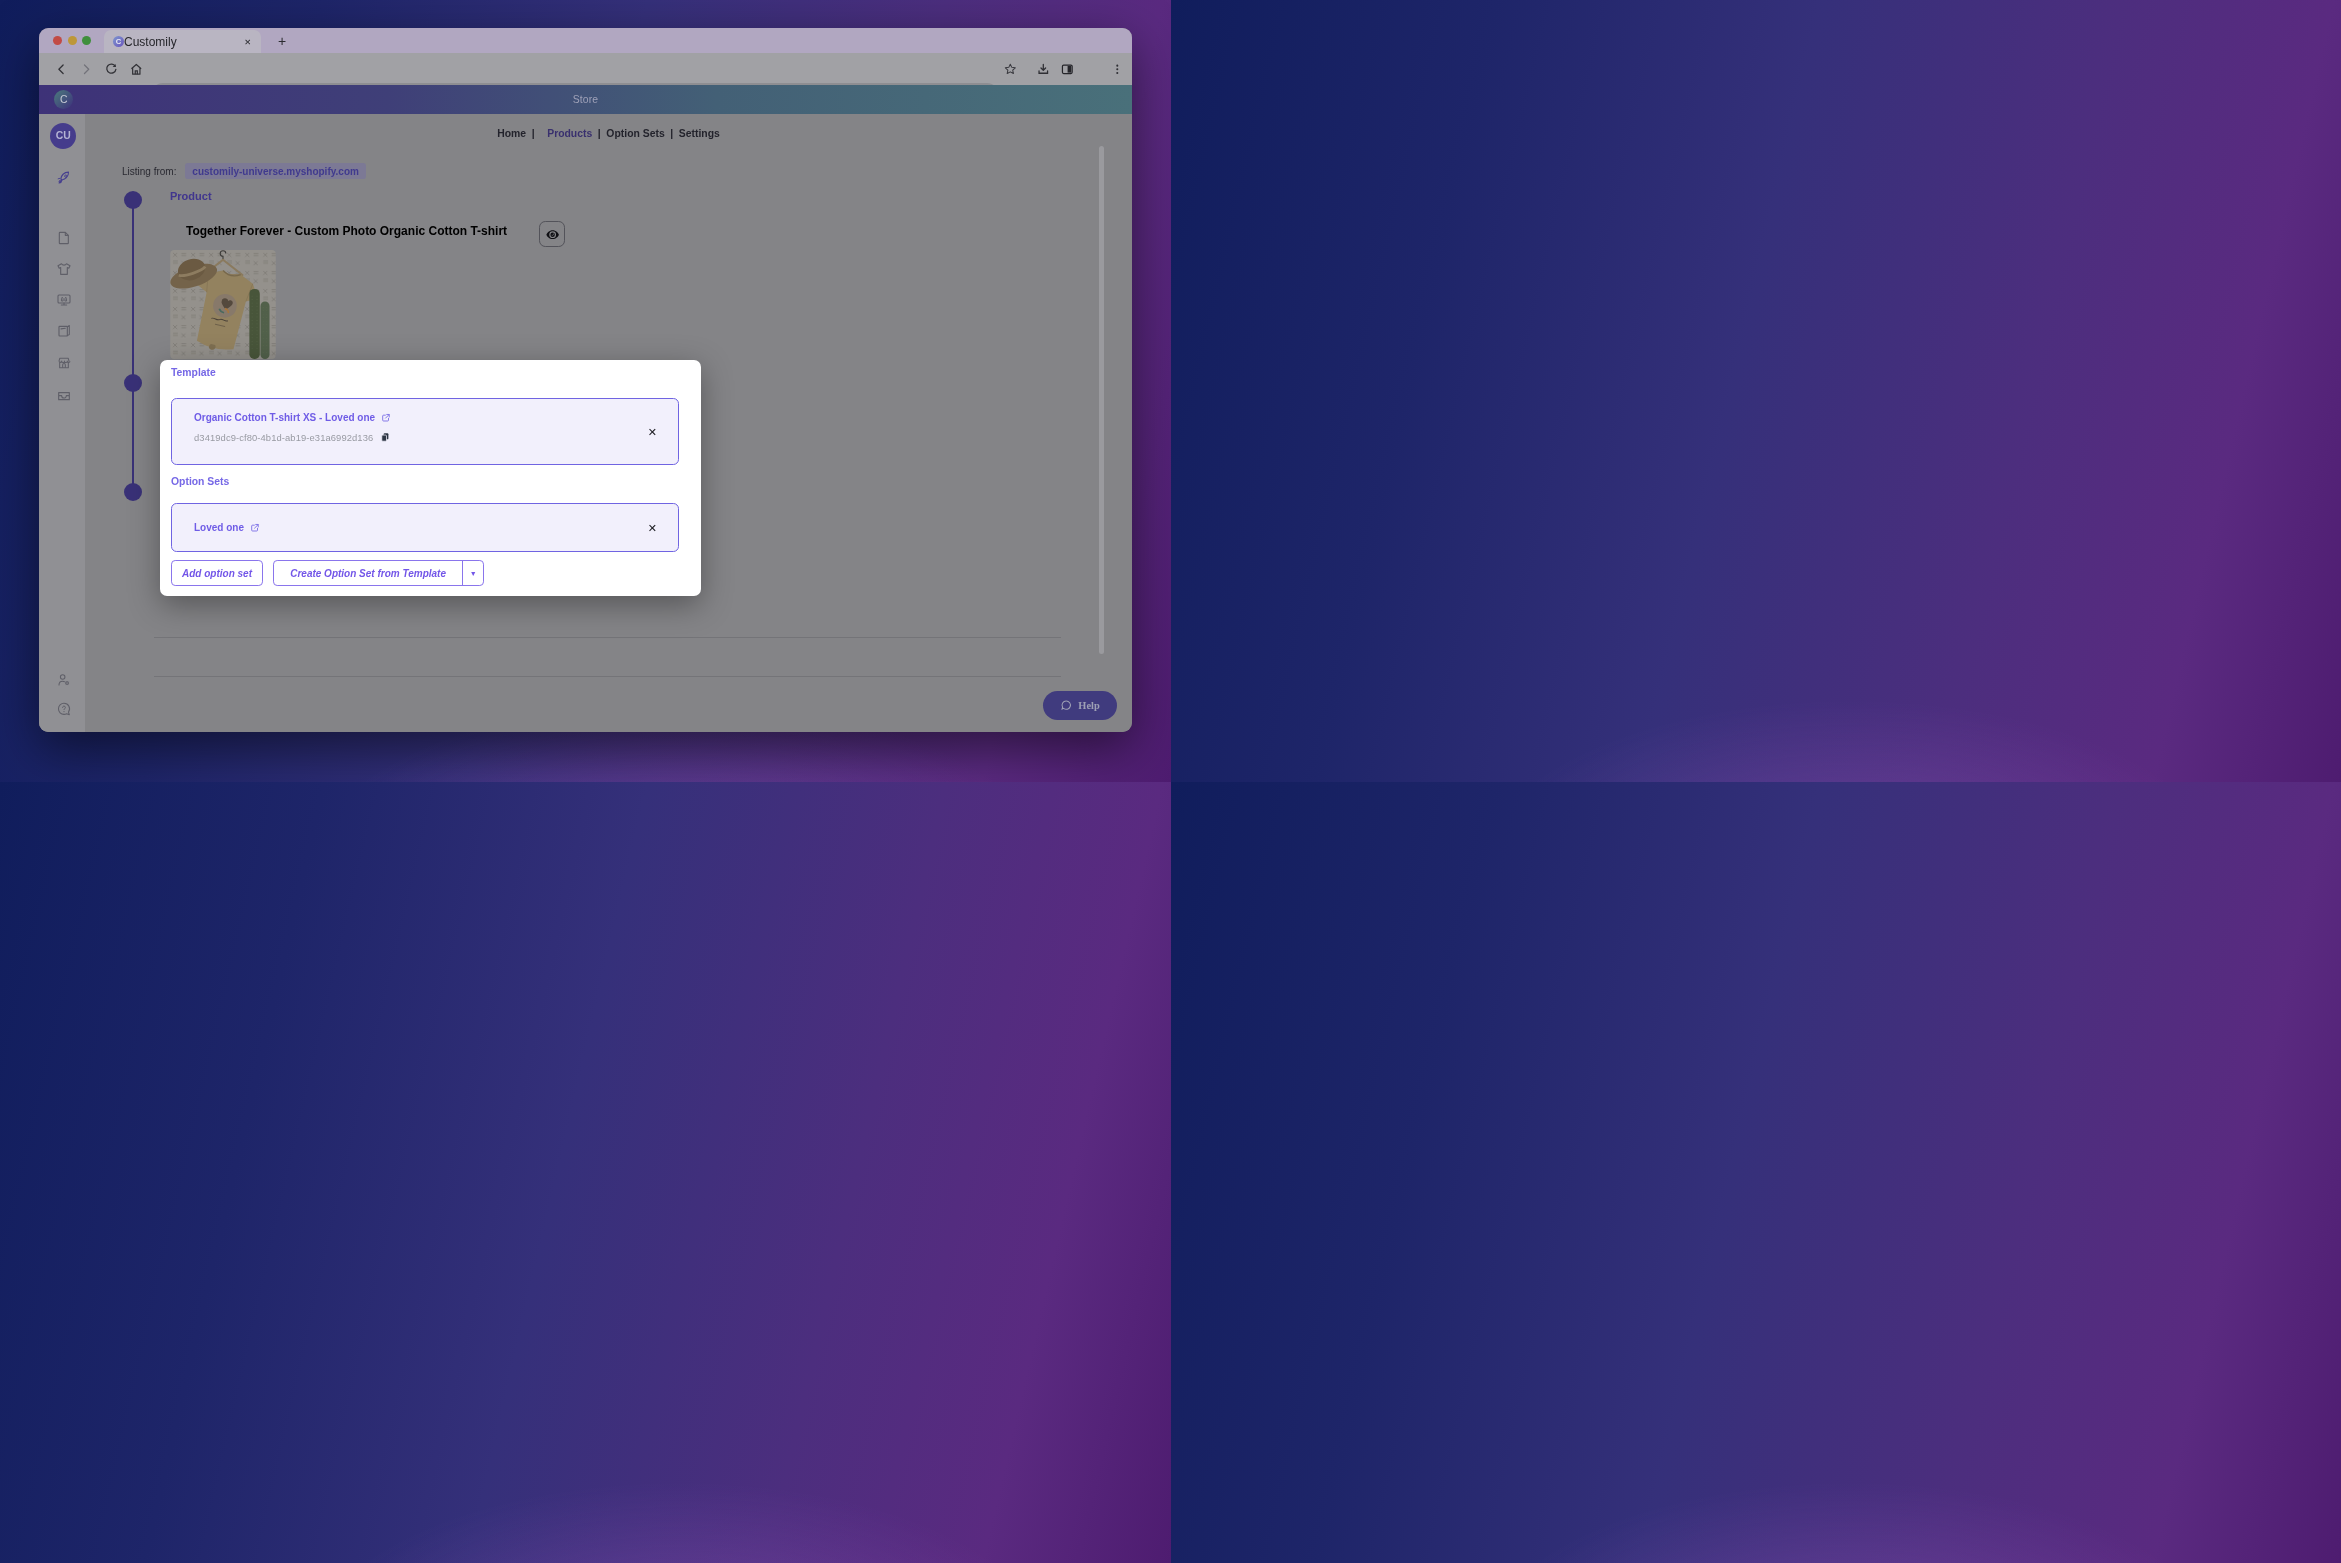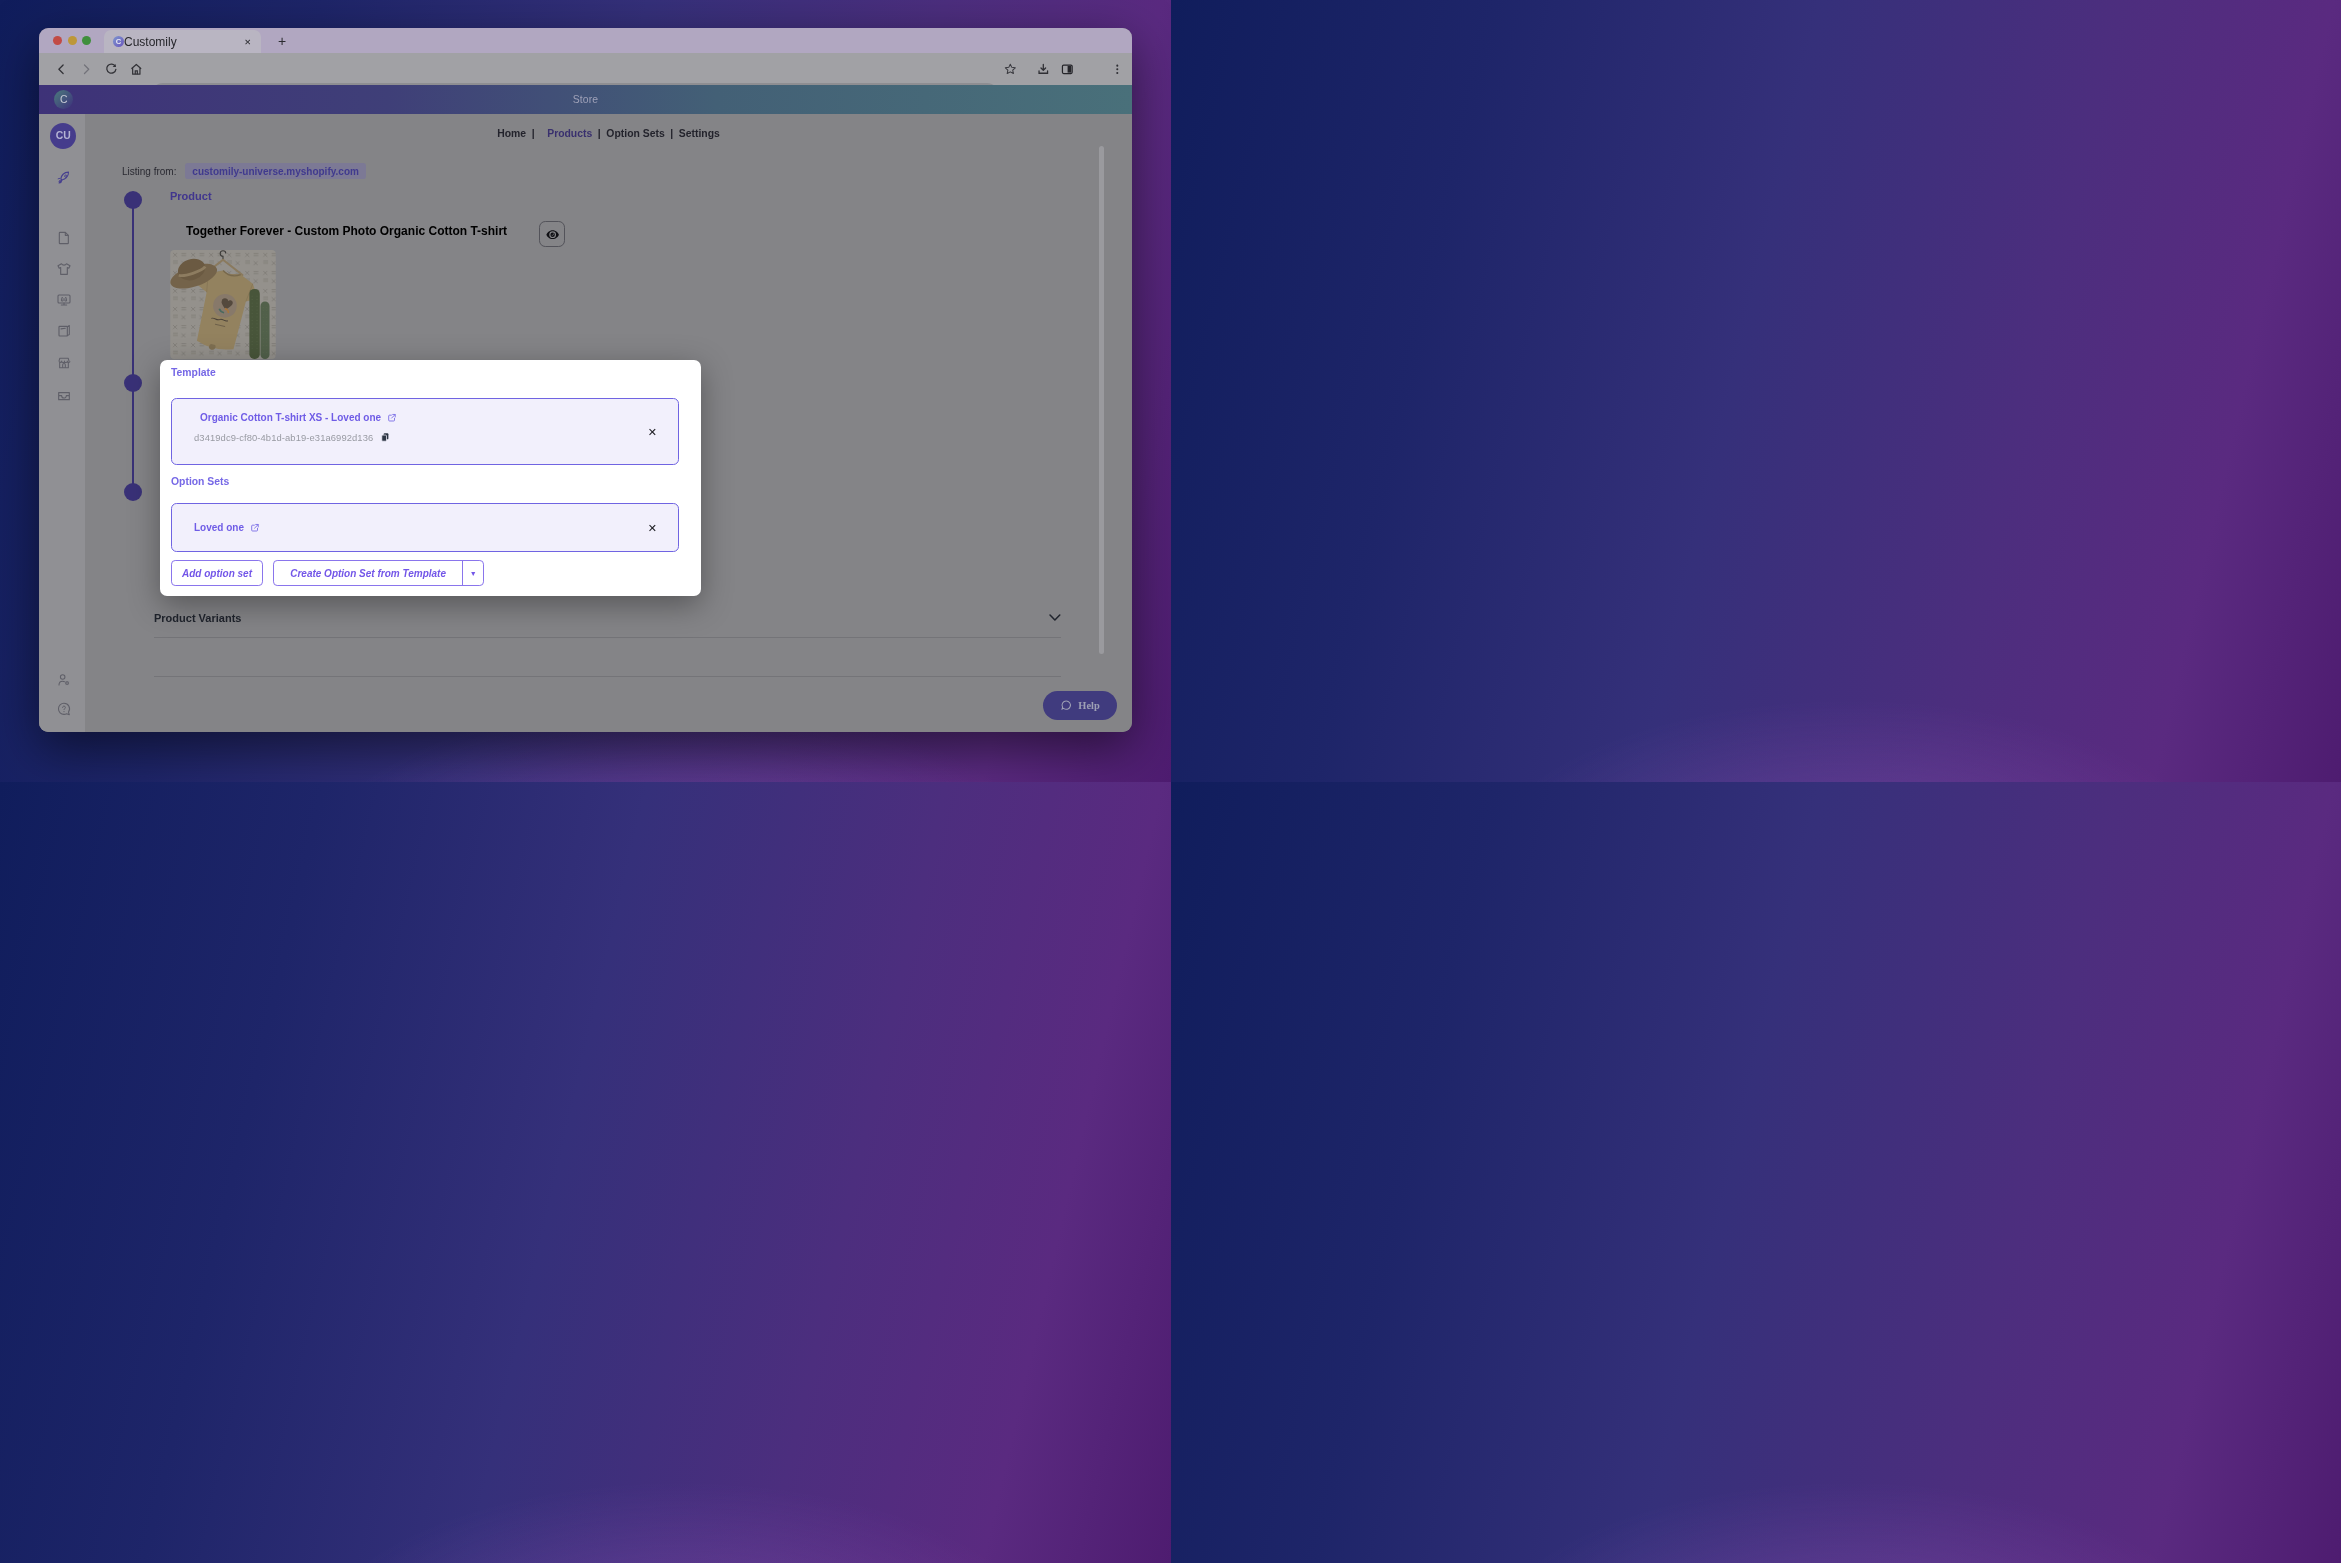--- a/index.html
+++ b/index.html
@@ -290,43 +290,37 @@
           <path d="M-20-2c6 5 34 5 40 0" stroke="#8d7c60" stroke-width="4" fill="none"></path>
         </g>
         <g>
           <rect x="114" y="56" width="15" height="101" rx="7" fill="#48553a"></rect>
           <rect x="130" y="74" width="13" height="83" rx="6.5" fill="#51604a"></rect>
           <path d="M118 66v80M125 66v80M134 82v70M139 82v70" stroke="#5e6d50" stroke-width="1" stroke-dasharray="1 4"></path>
         </g>
       </svg>
     </div>
 
-    <div class="accrow" style="top:522px">
-      <span class="t">Product Variants</span>
-      <svg width="11.8" height="7" viewBox="0 0 17 10">
-          <path d="M1.5 1.5l7 7 7-7" fill="none" stroke="#20242d" stroke-width="2.2" stroke-linecap="round" stroke-linejoin="round"></path>
-        </svg>
-    </div>
     <div class="divider" style="top:552px"></div>
     <div class="divider" style="top:591px"></div>
 
     <div class="helpbtn">
       <svg width="12.5" height="12.5" viewBox="0 0 24 24">
           <path d="M12 3.8a8 8 0 11-5 14.2L4 19.4l1-3.6A8 8 0 0112 3.8z" fill="none" stroke="#9ea0b4" stroke-width="2"></path>
         </svg>
       <span class="t">Help</span>
     </div>
 
     <div class="scrollbar"></div>
 
     <div class="modal">
       <div class="m-head" style="top:7px">Template</div>
 
       <div class="m-card" style="top:38px; height:67px;">
-        <div class="iconrow" style="position:absolute; left:22px; top:13.2px;margin-left:6px;">
+        <div class="iconrow" style="position:absolute; left:22px; top:13.2px;">
           <span class="m-link">Organic Cotton T-shirt XS - Loved one</span>
           <svg width="9.7" height="9.7" viewBox="0 0 20 20">
               <path d="M9 4.5H5.2A1.7 1.7 0 003.5 6.2v8.6a1.7 1.7 0 001.7 1.7h8.6a1.7 1.7 0 001.7-1.7V11" fill="none" stroke="#7668e6" stroke-width="1.8" stroke-linecap="round"></path>
               <path d="M11.8 3h5.2v5.2M16.4 3.6l-7 7" fill="none" stroke="#7668e6" stroke-width="1.8" stroke-linecap="round" stroke-linejoin="round"></path>
             </svg>
         </div>
         <div class="iconrow" style="position:absolute; left:22px; top:33px;">
           <span class="m-id">d3419dc9-cf80-4b1d-ab19-e31a6992d136</span>
           <svg width="9.7" height="10.4" viewBox="0 0 20 22">
               <rect x="7.5" y="2.5" width="10" height="13" rx="2" fill="#2e3644"></rect>

